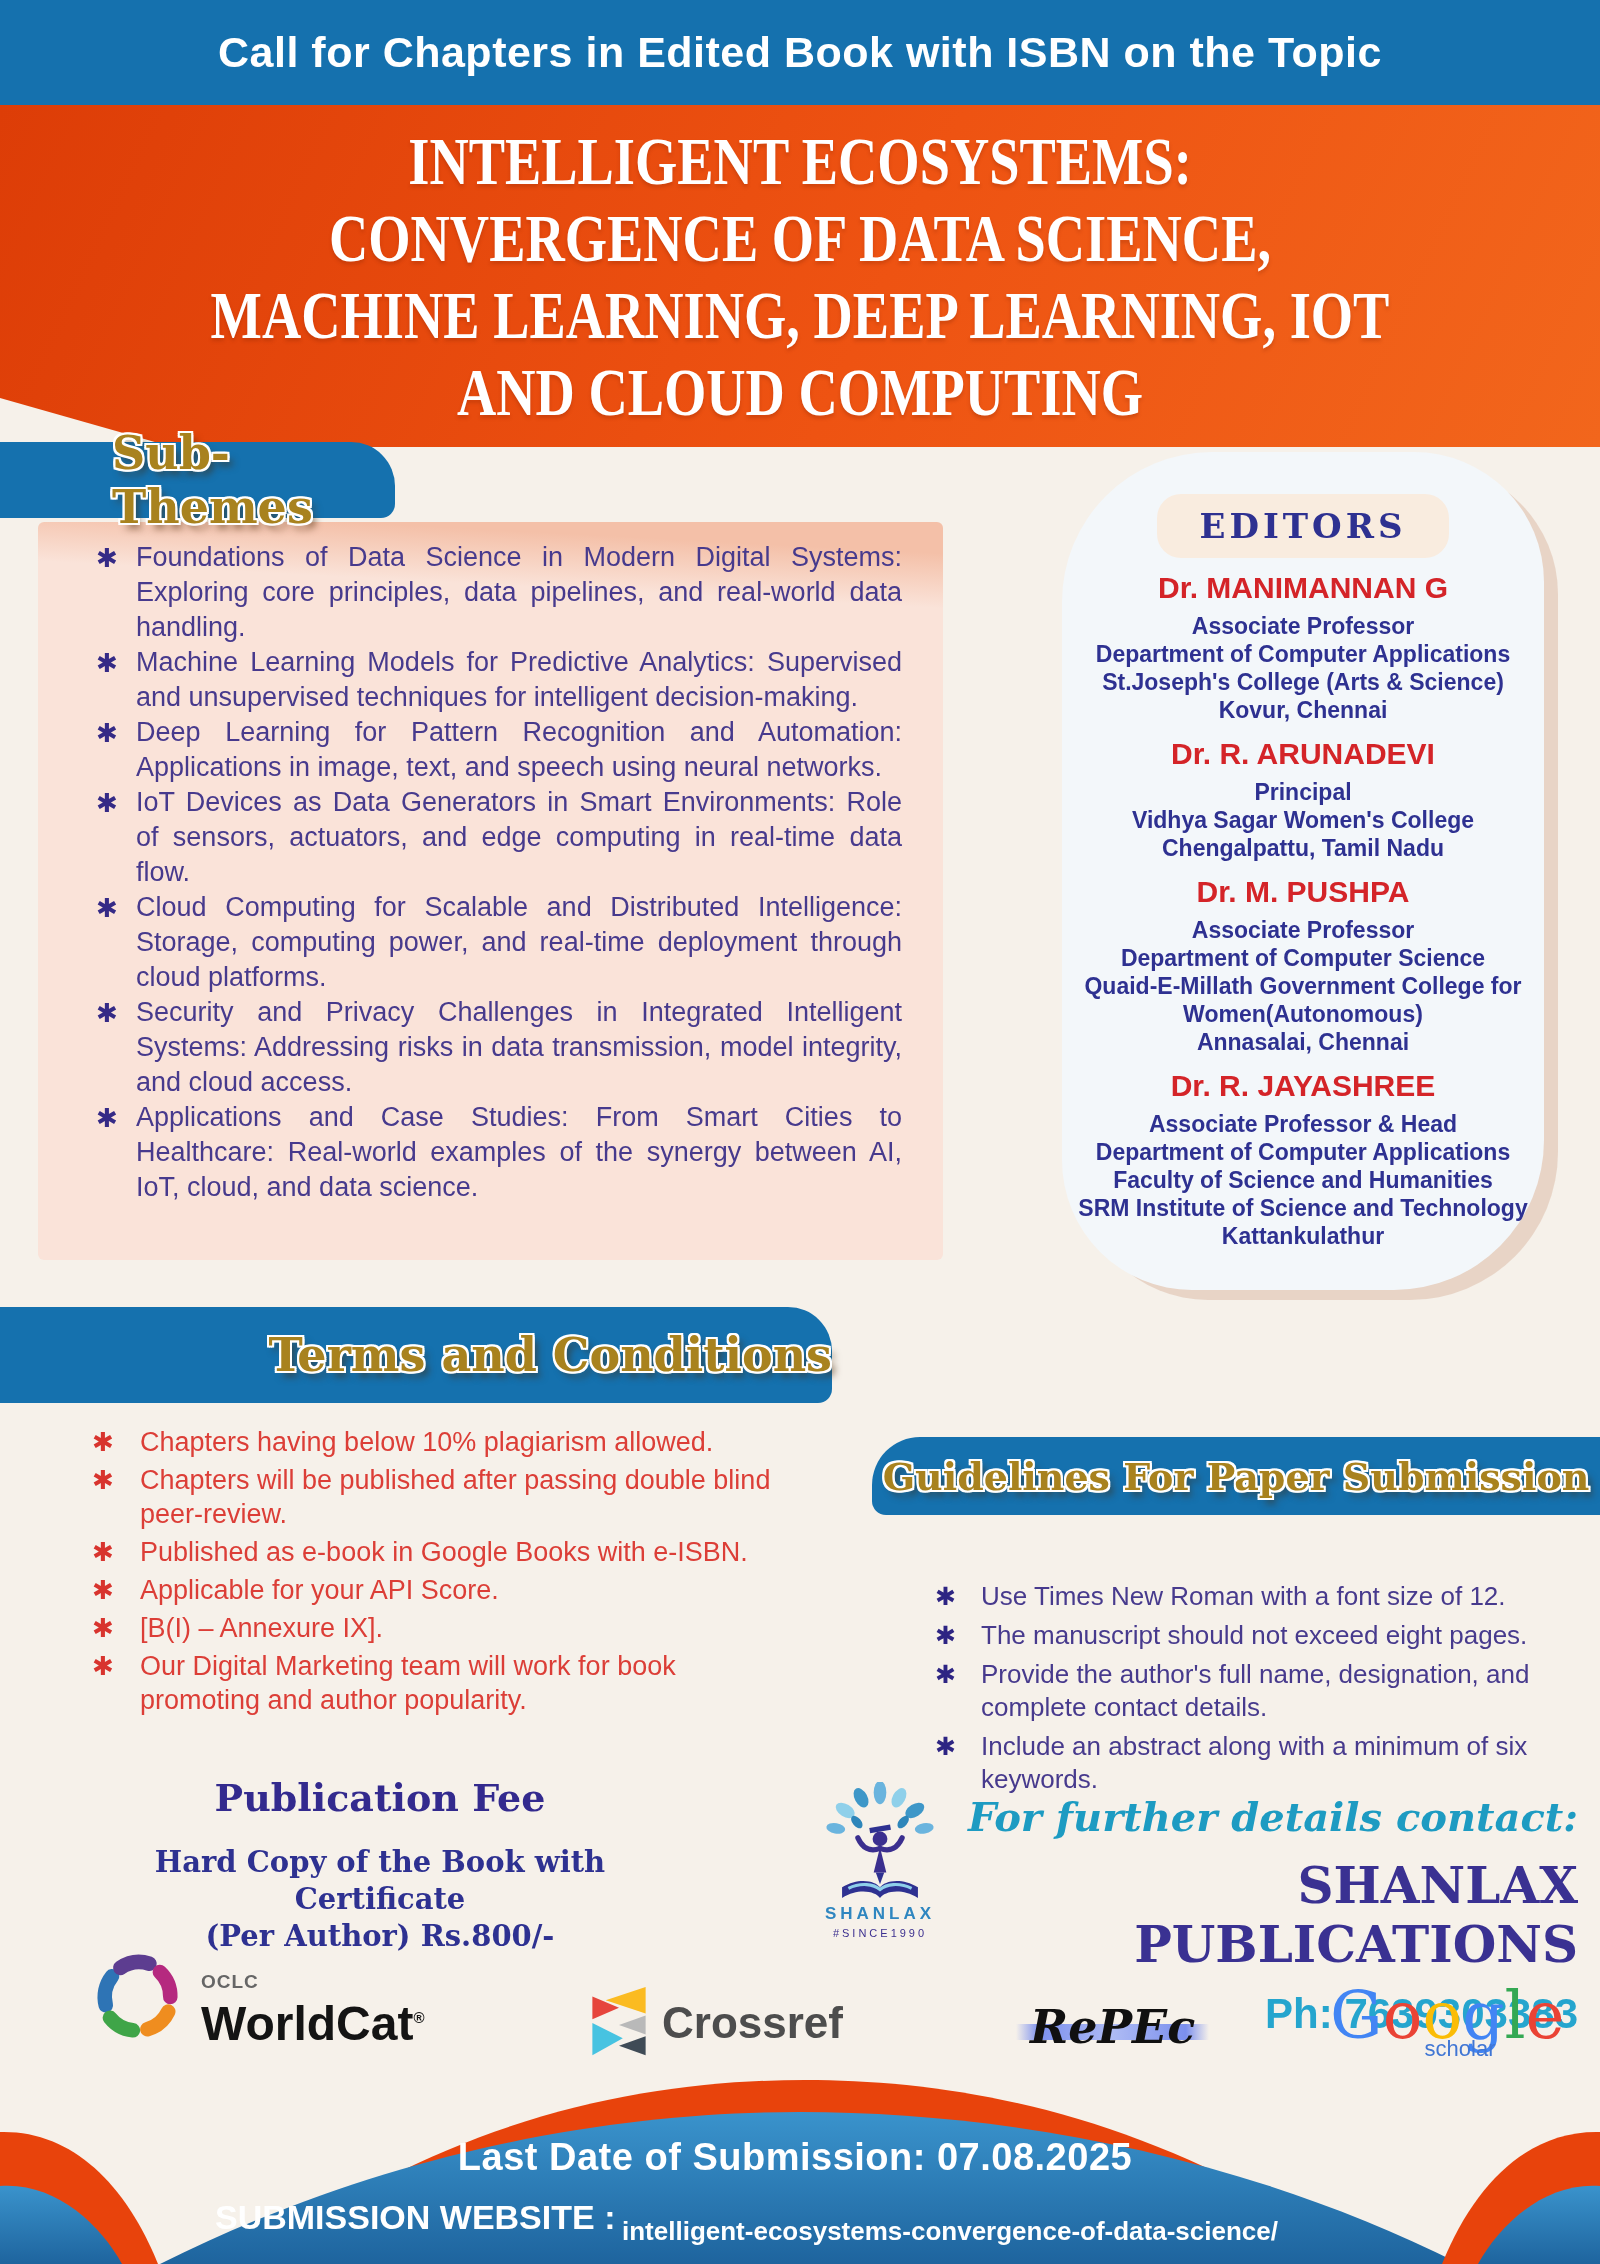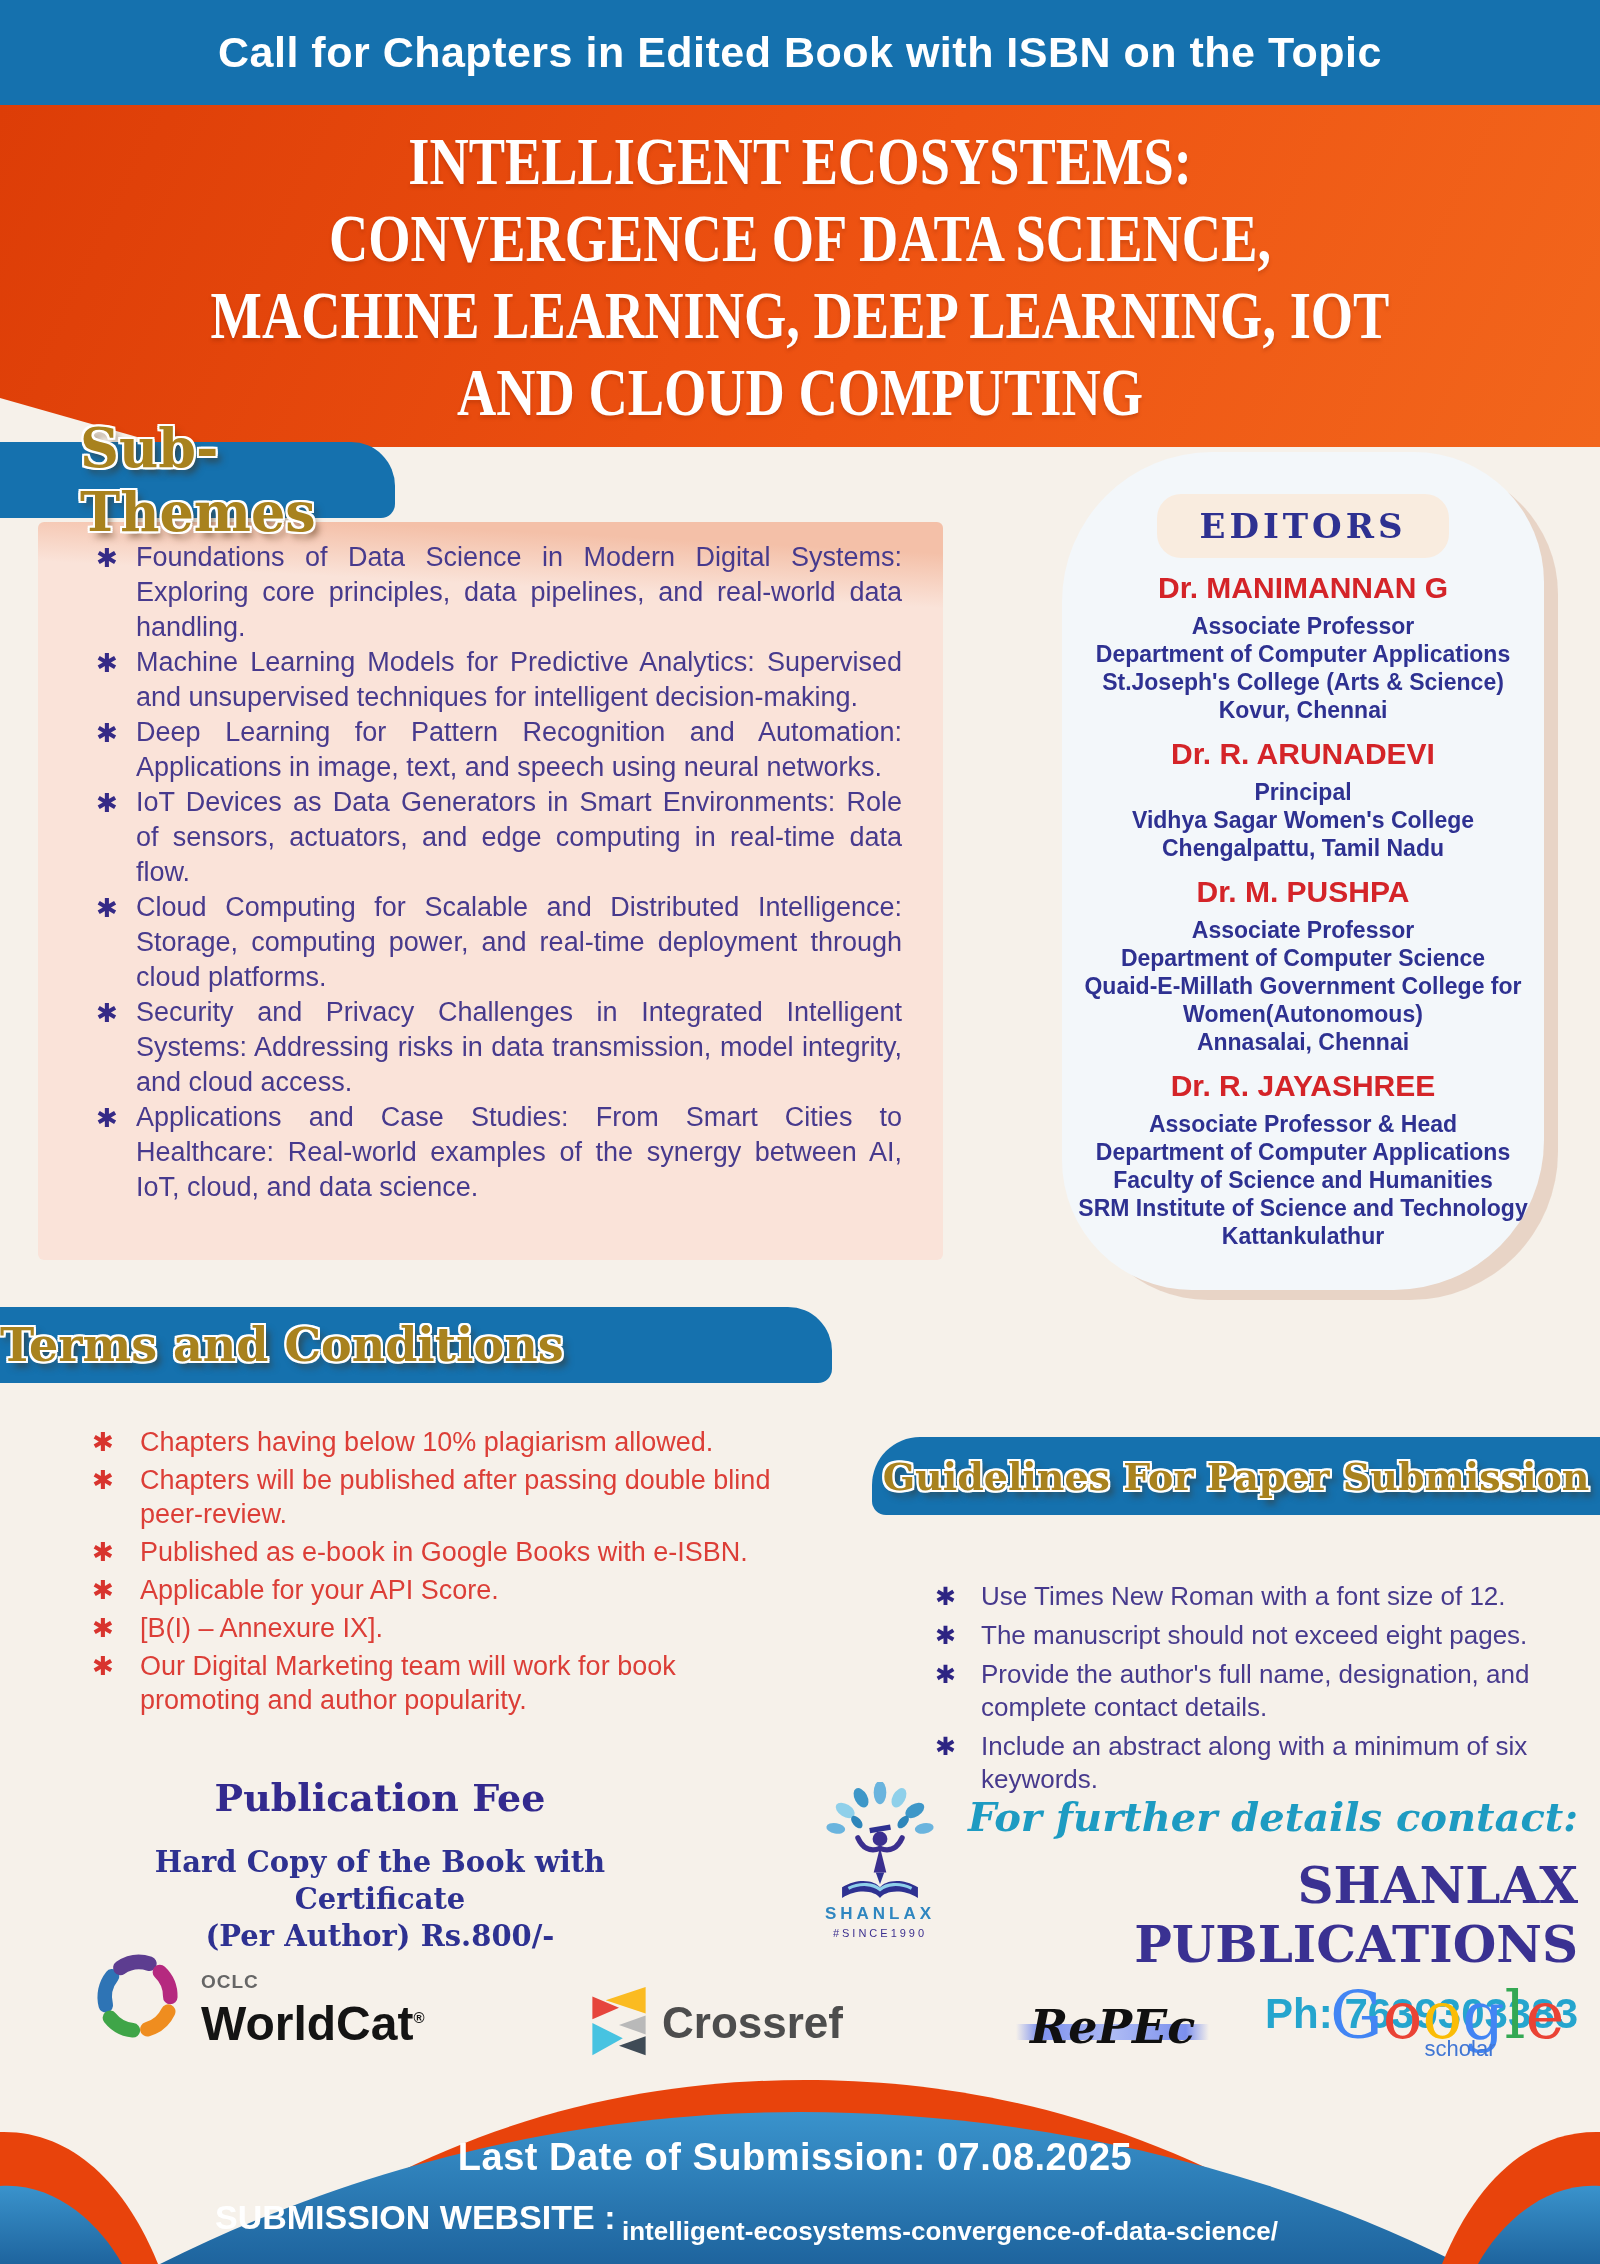--- a/index.html
+++ b/index.html
@@ -22,22 +22,22 @@
               transform:scaleX(.8);transform-origin:50% 50%;
               text-shadow:0 3px 4px rgba(120,30,0,.25);}
 
   
   .ribbon{position:absolute;background:#1571ae;display:flex;align-items:center;}
   .gold{font-family:"DejaVu Serif",serif;font-weight:bold;color:#a8821e;
         text-shadow:2px 0 0 #fff,-2px 0 0 #fff,0 2px 0 #fff,0 -2px 0 #fff,
                     2px 2px 0 #fff,-2px -2px 0 #fff,2px -2px 0 #fff,-2px 2px 0 #fff,
                     5px 6px 7px rgba(70,35,0,.5);}
   .ribbon-subthemes{left:0;top:442px;width:395px;height:76px;border-radius:0 44px 14px 0;}
-  .ribbon-subthemes .gold{font-size:54px;padding-left:80px;}
-  .ribbon-terms{left:0;top:1307px;width:832px;height:76px;border-radius:0 44px 14px 0;justify-content:flex-start;}
+  .ribbon-subthemes .gold{font-size:46px;padding-left:112px;}
+  .ribbon-terms{left:0;top:1307px;width:832px;height:96px;border-radius:0 44px 14px 0;justify-content:flex-end;}
   .ribbon-terms .gold{font-size:46px;}
   .ribbon-guidelines{left:872px;top:1437px;width:728px;height:78px;border-radius:48px 0 0 14px;justify-content:center;}
   .ribbon-guidelines .gold{font-size:38px;}
 
   
   .pink-panel{position:absolute;left:38px;top:522px;width:905px;height:738px;border-radius:6px;
               background:linear-gradient(183deg,#f4c0a8 0%,#f4c0a8 4%,#fae3d9 11%,#fae3d9 100%);}
   .st-list{position:absolute;left:96px;top:540px;width:806px;}
   .st-item{position:relative;padding-left:40px;text-align:justify;
            color:#473a8d;font-size:27px;line-height:35px;}

